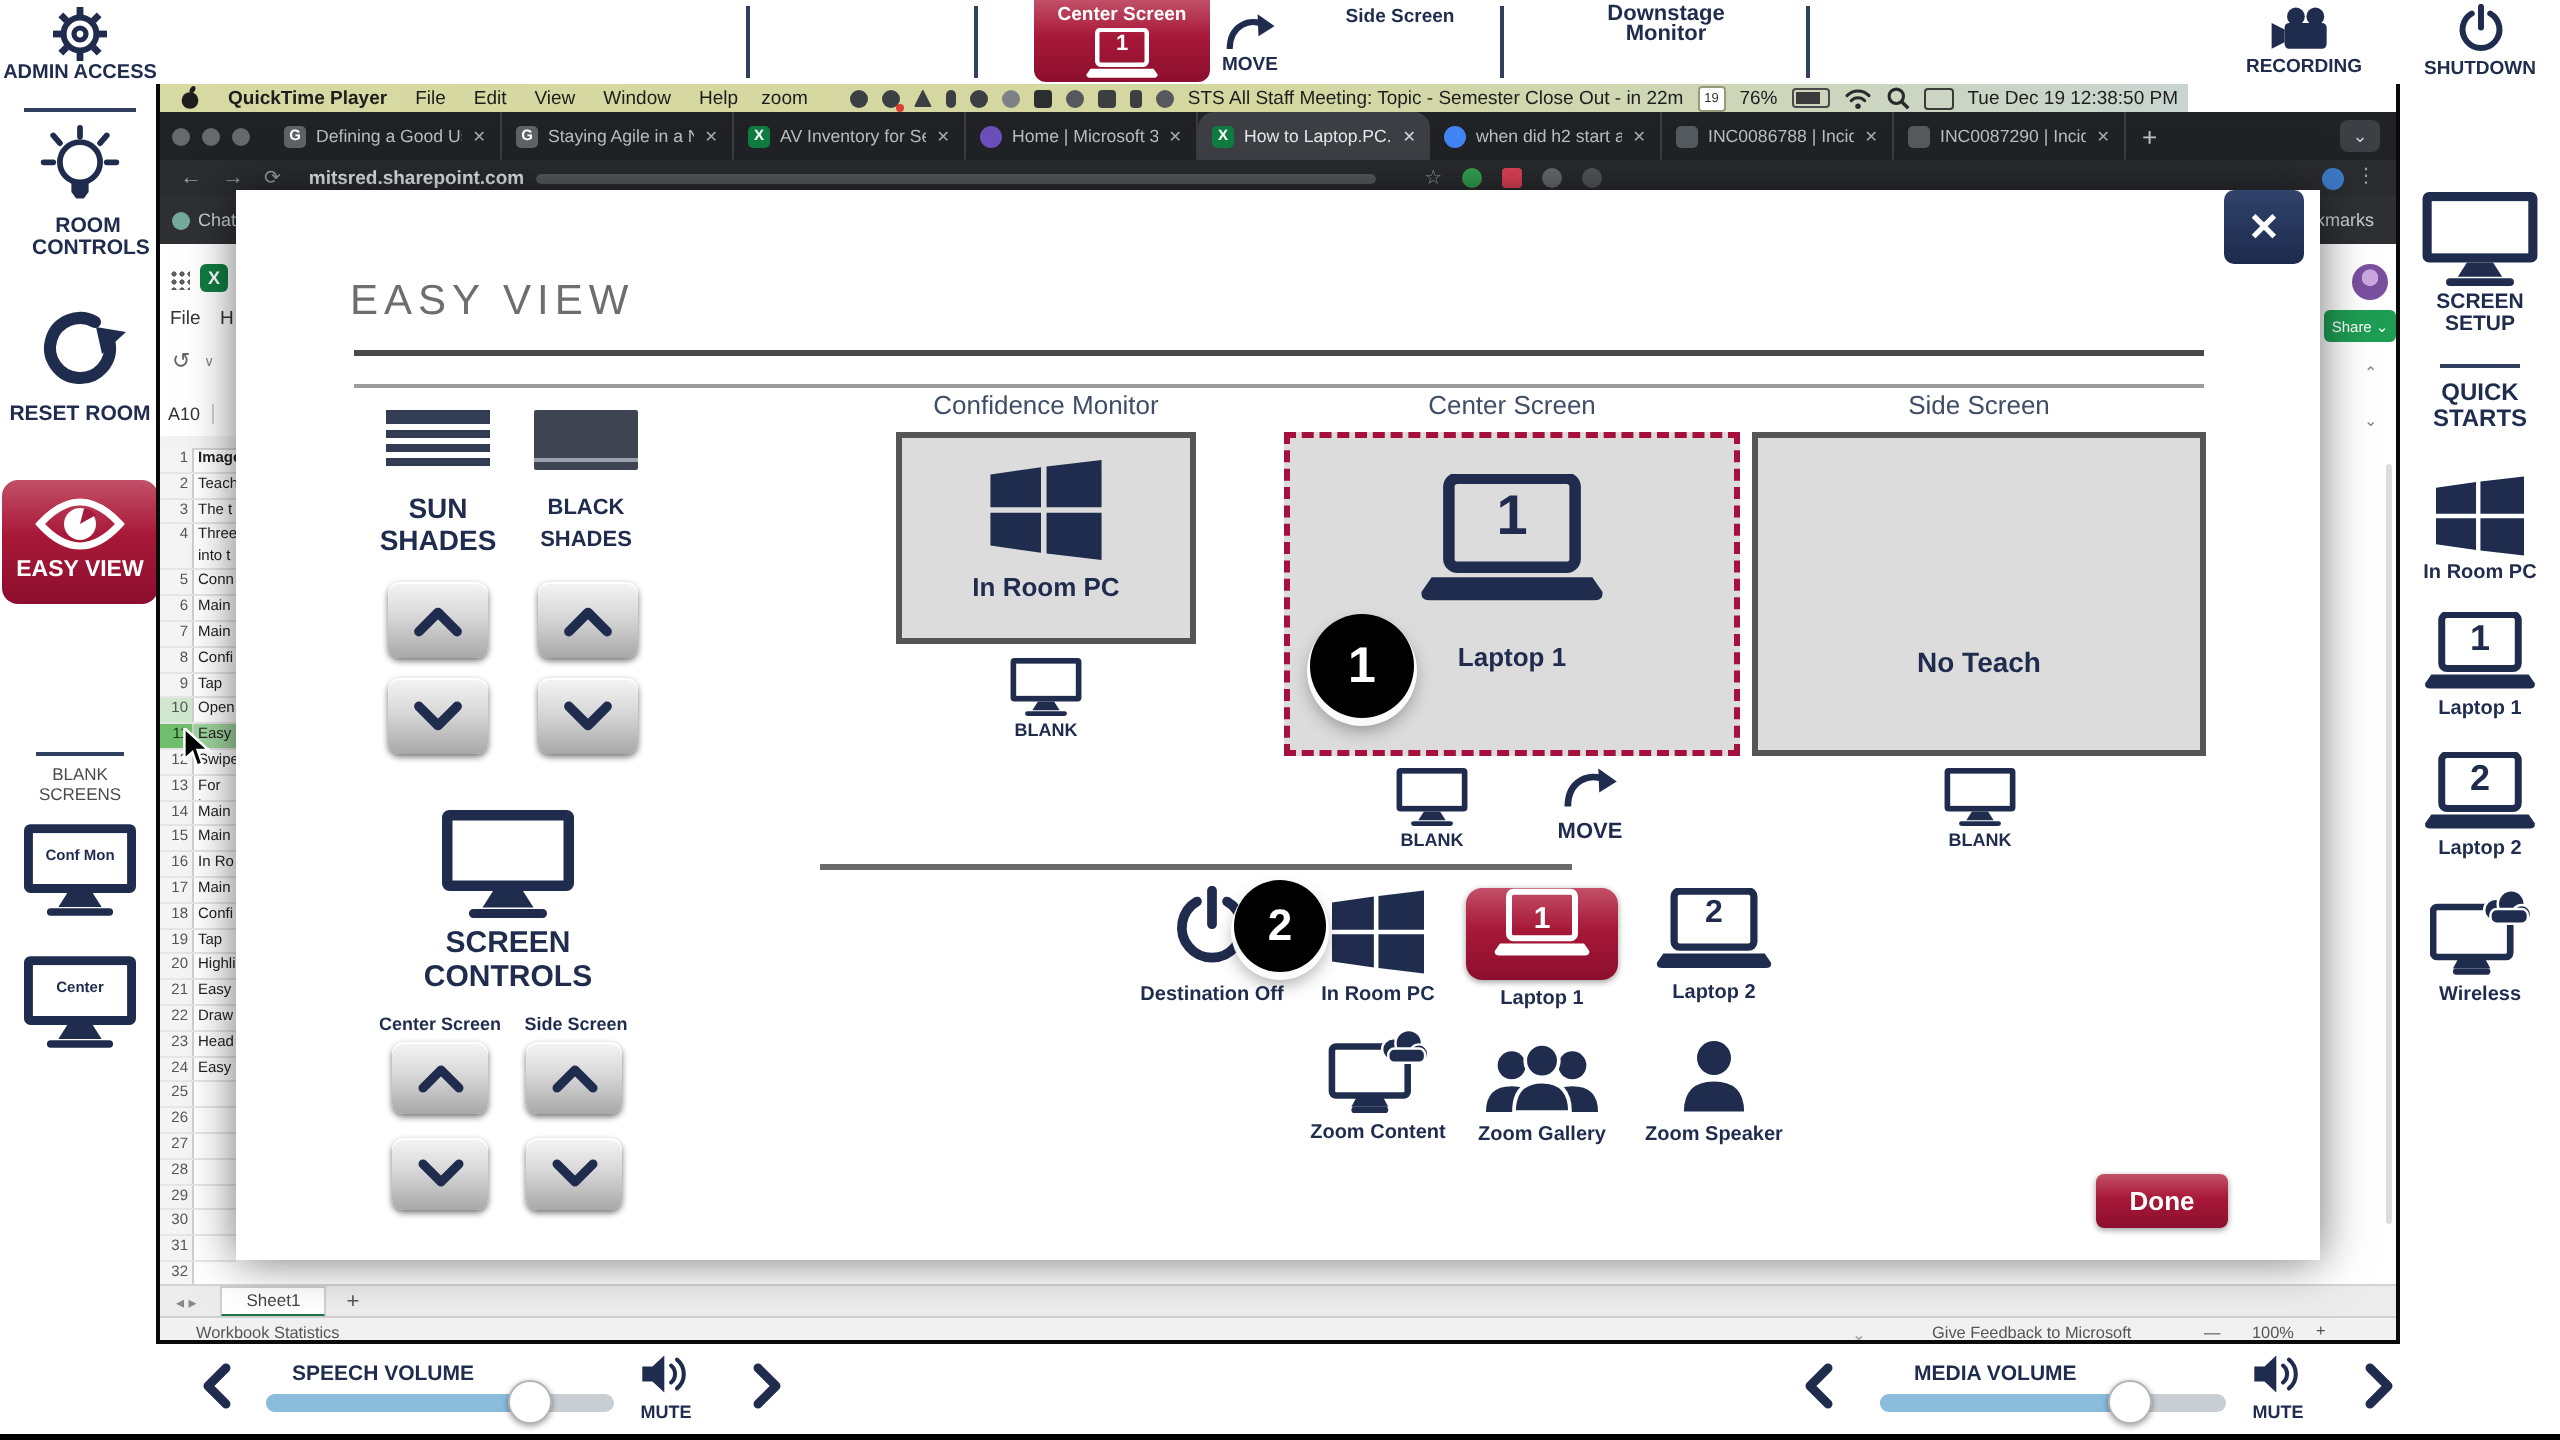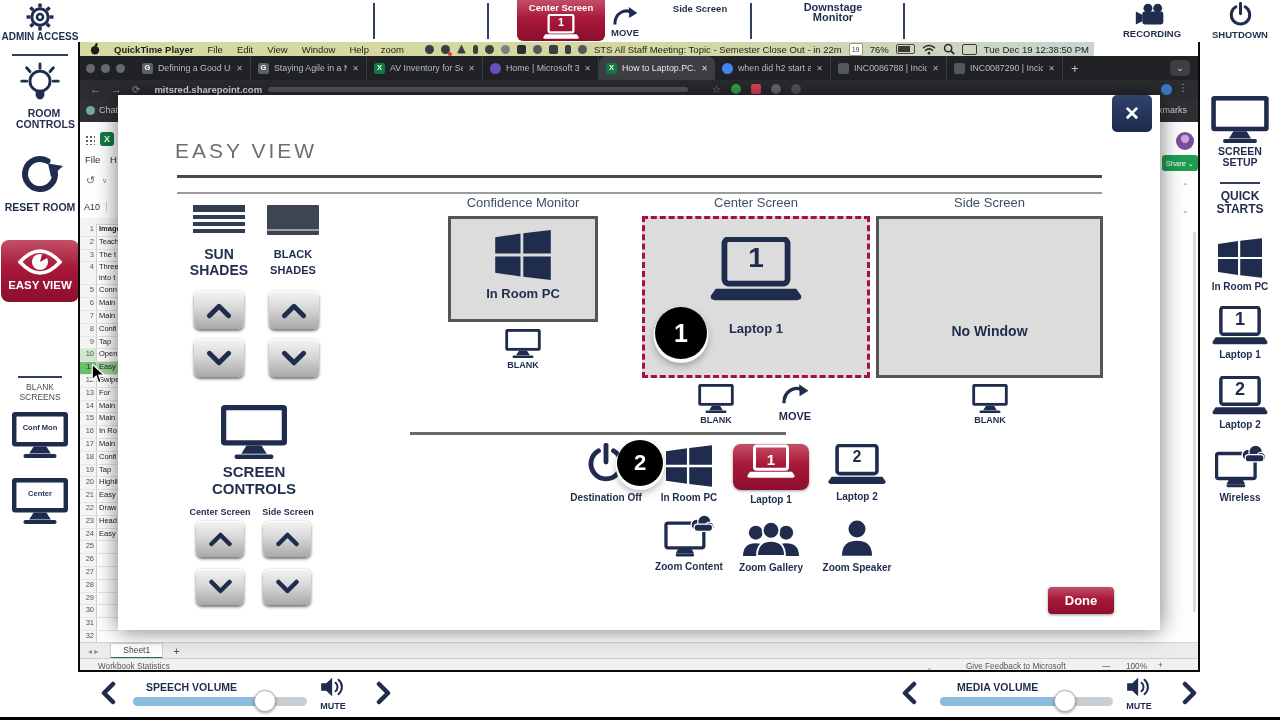--- a/index.html
+++ b/index.html
@@ -778,21 +778,21 @@
         <svg width="92" height="66" class="nv">
             <use href="#i-laptop"></use>
           </svg>
         <span class="lapnum" style="top:5px;font-size:28px;">1</span>
       </div>
       <div class="ctr b nv" style="font-size:13px;margin-top:18px;">Laptop 1</div>
     </div>
 
     <div class="abs ctr" style="left:758px;top:100px;width:227px;font-size:13px;color:#3f4e66;">Side Screen</div>
     <div class="abs scrbox" style="left:758px;top:121px;width:227px;height:162px;">
-      <div class="abs ctr b nv" style="left:0;top:104px;width:100%;font-size:14px;">No Window</div>
+      <div class="abs ctr b nv" style="left:0;top:104px;width:100%;font-size:14px;">No Teach</div>
     </div>
 
     <div class="abs" style="left:580px;top:289px;width:36px;">
       <svg width="36" height="29" class="nv" style="margin:0 auto;">
           <use href="#i-monitor"></use>
         </svg>
       <div class="ctr b nv" style="font-size:9px;margin-top:2px;">BLANK</div>
     </div>
     <div class="abs" style="left:655px;top:287px;width:44px;">
       <svg width="30" height="24" class="nv" style="margin:0 auto;">

